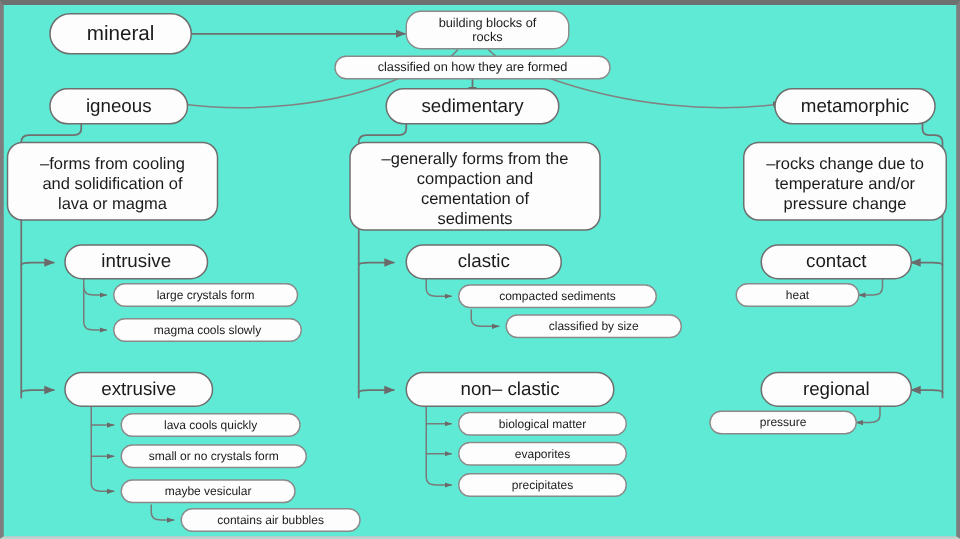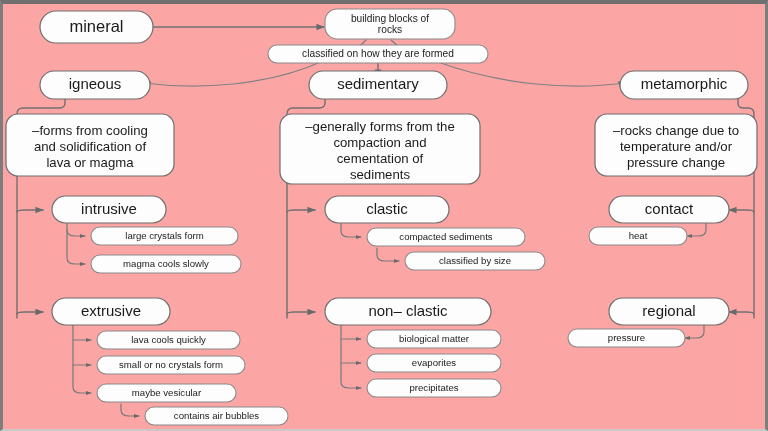--- a/index.html
+++ b/index.html
@@ -3,21 +3,21 @@
 <meta charset="utf-8">
 <style>
   html,body{margin:0;padding:0;background:#ffffff;}
   body{
     font-family:"Liberation Sans", sans-serif;
     width:768px;height:431px;overflow:hidden;
   }
   #canvas{
     position:relative;
     width:768px;height:431px;
-    background:#fca5a5;
+    background:#5eead4;
     box-sizing:border-box;
     border-left:3px solid #7d7d7d;
     border-right:3px solid #7d7d7d;
     border-top:4px solid #6f6f6f;
     border-bottom:2px solid #c9c9c9;
   }
   #diagram{position:absolute;left:0;top:0;width:768px;height:431px;}
   .node-rect{
     fill:#fdfdfd;
     stroke:#6e6e6e;

